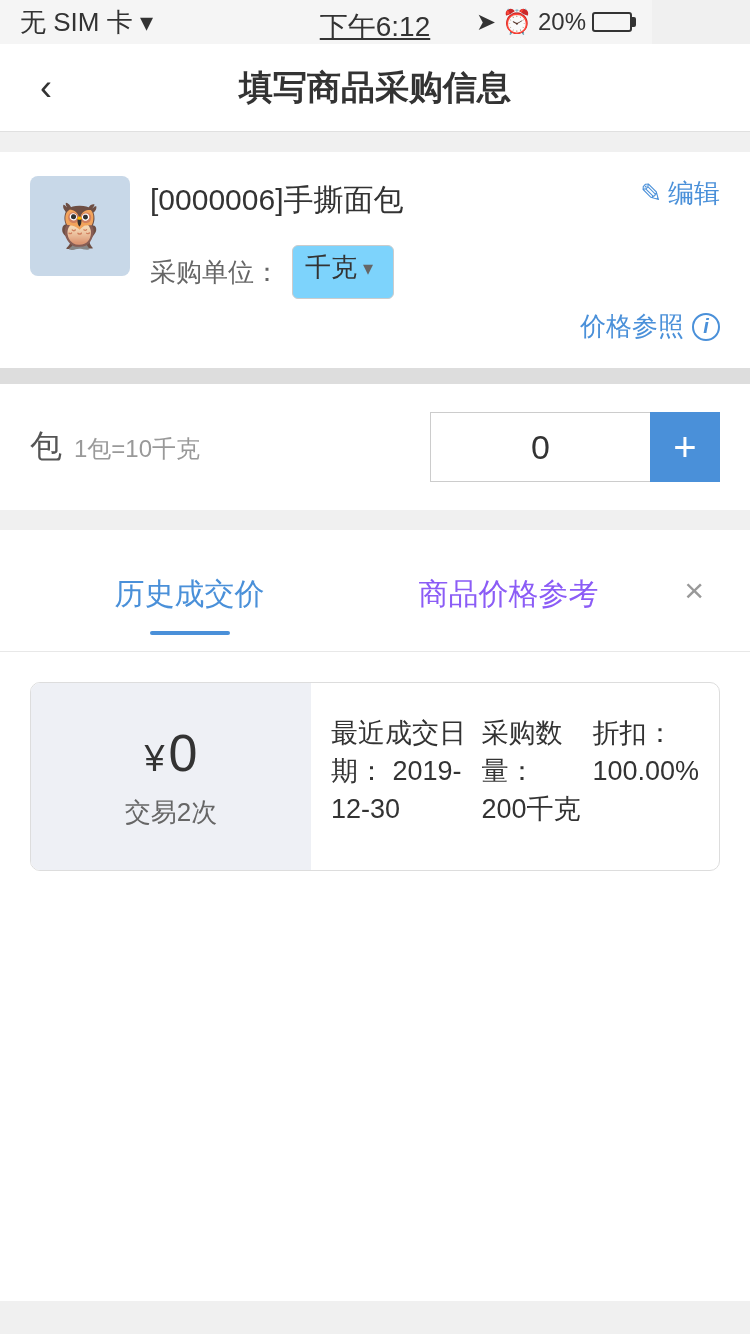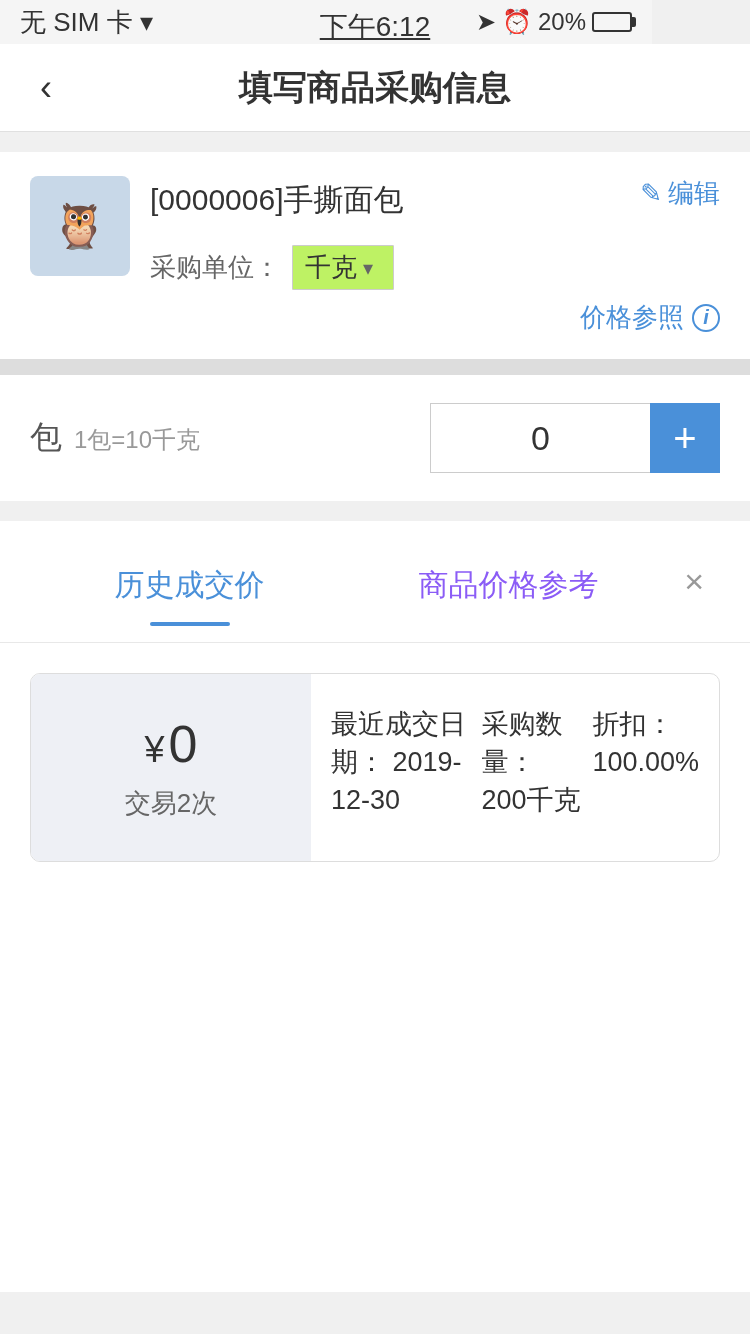--- a/index.html
+++ b/index.html
@@ -144,25 +144,25 @@
       align-items: center;
       gap: 12px;
       font-size: 26px;
       color: #333;
     }
     .unit-label {
       color: #666;
     }
     .unit-select {
       border: 1px solid #ccc;
-      border-radius: 1px;
-      padding: 4px 20px 4px 12px;
-      font-size: 26px;
-      color: #333;
-      background: #bef264;
+      border-radius: 6px;
+      padding: 4px 20px 13px 12px;
+      font-size: 26px;
+      color: #333;
+      background: #7dd3fc;
       position: relative;
       display: inline-flex;
       align-items: center;
       gap: 6px;
     }
     .unit-arrow {
       font-size: 20px;
       color: #666;
     }
     .edit-link {

